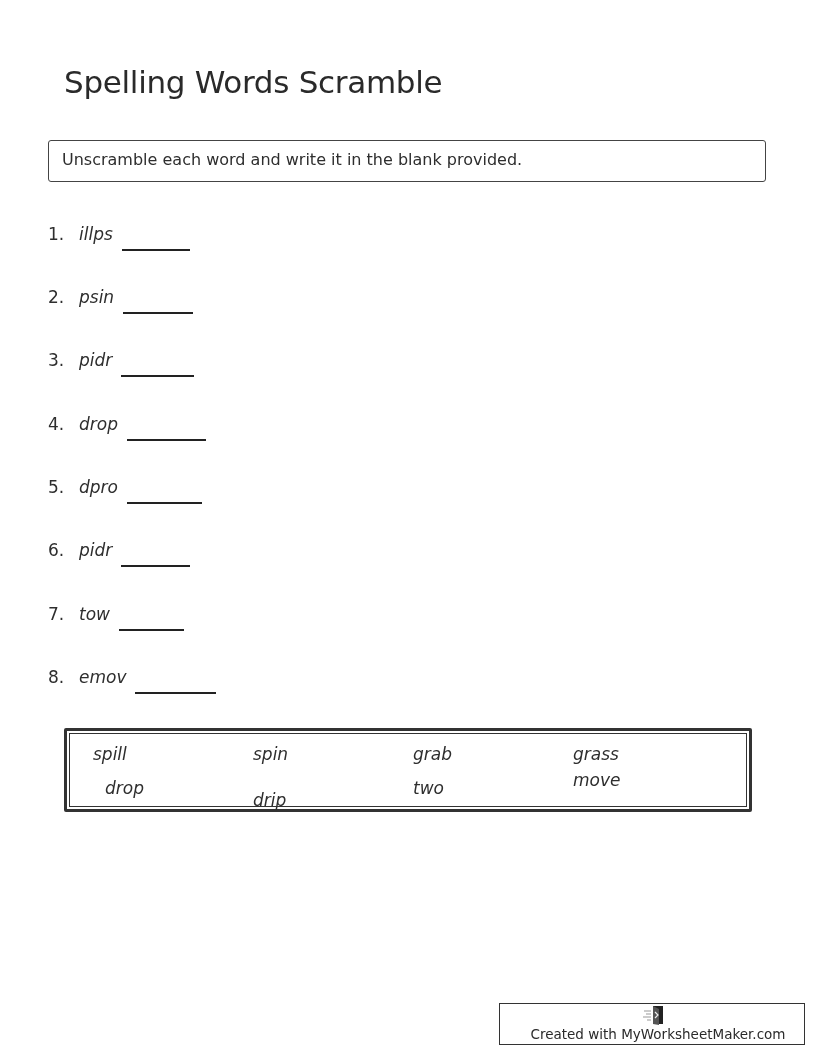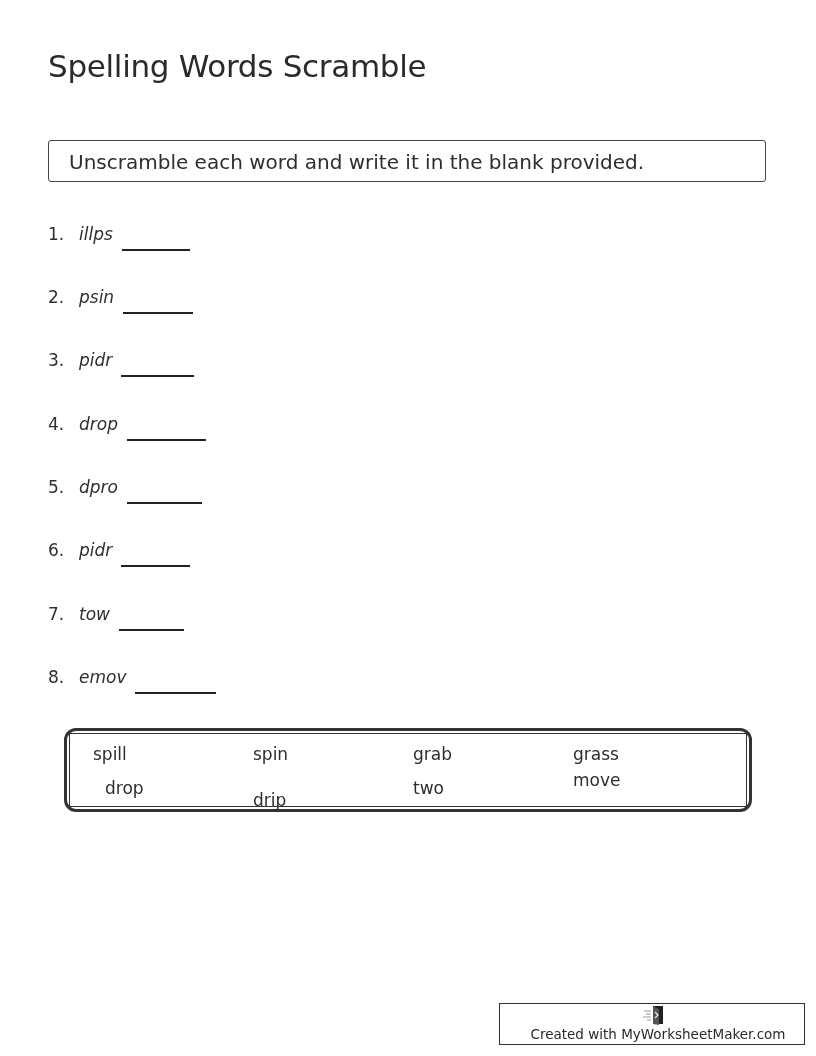--- a/index.html
+++ b/index.html
@@ -3,42 +3,42 @@
   <meta charset="utf-8">
   <style>
     html, body { margin: 0; padding: 0; }
     body {
       width: 816px; height: 1056px; background: #ffffff; position: relative;
       font-family: "DejaVu Sans", sans-serif; color: #2b2b2b; overflow: hidden;
     }
     .title {
       position: absolute; left: 48px; top: 48px;
       font-size: 31px; font-weight: normal; color: #2a2a2a; letter-spacing: -0.3px;
-      margin: 0;
+      margin: 16px;
       text-align: center;
     }
     .instructions {
       position: absolute; left: 48px; top: 140px; width: 718px; height: 42px;
       border: 1px solid #444; border-radius: 3px; box-sizing: border-box;
-      padding: 9px 20px; font-size: 20px; color: #2e2e2e;
+      padding: 9px 13px; font-size: 16px; color: #2e2e2e;
     }
     .questions { position: absolute; left: 48px; top: 220px; }
     .q {
       position: absolute; left: 0; height: 30px; white-space: nowrap;
       font-size: 17px; color: #2e2e2e; display: flex; align-items: flex-start;
     }
     .q .num { width: 31px; display: inline-block; }
     .q .word { display: inline-block; margin-right: 9px; font-style: italic; }
     .q .blank {
       display: inline-block; border-bottom: 2px solid #222; height: 20px;
       margin-top: 5px;
     }
     .bank {
       position: absolute; left: 64px; top: 728px; width: 688px; height: 84px;
-      box-sizing: border-box; border: 3px solid #333; border-radius: 12px; padding: 2px;
+      box-sizing: border-box; border: 3px solid #333; border-radius: 2px; padding: 2px; font-style: italic;
     }
     .bank-inner {
       width: 100%; height: 100%; box-sizing: border-box; border: 1px solid #333;
       position: relative;
     }
     .bank-word {
       position: absolute; font-size: 17px; color: #2e2e2e;
     }
     .footer {
       position: absolute; left: 499px; top: 1003px; width: 306px; height: 42px;

